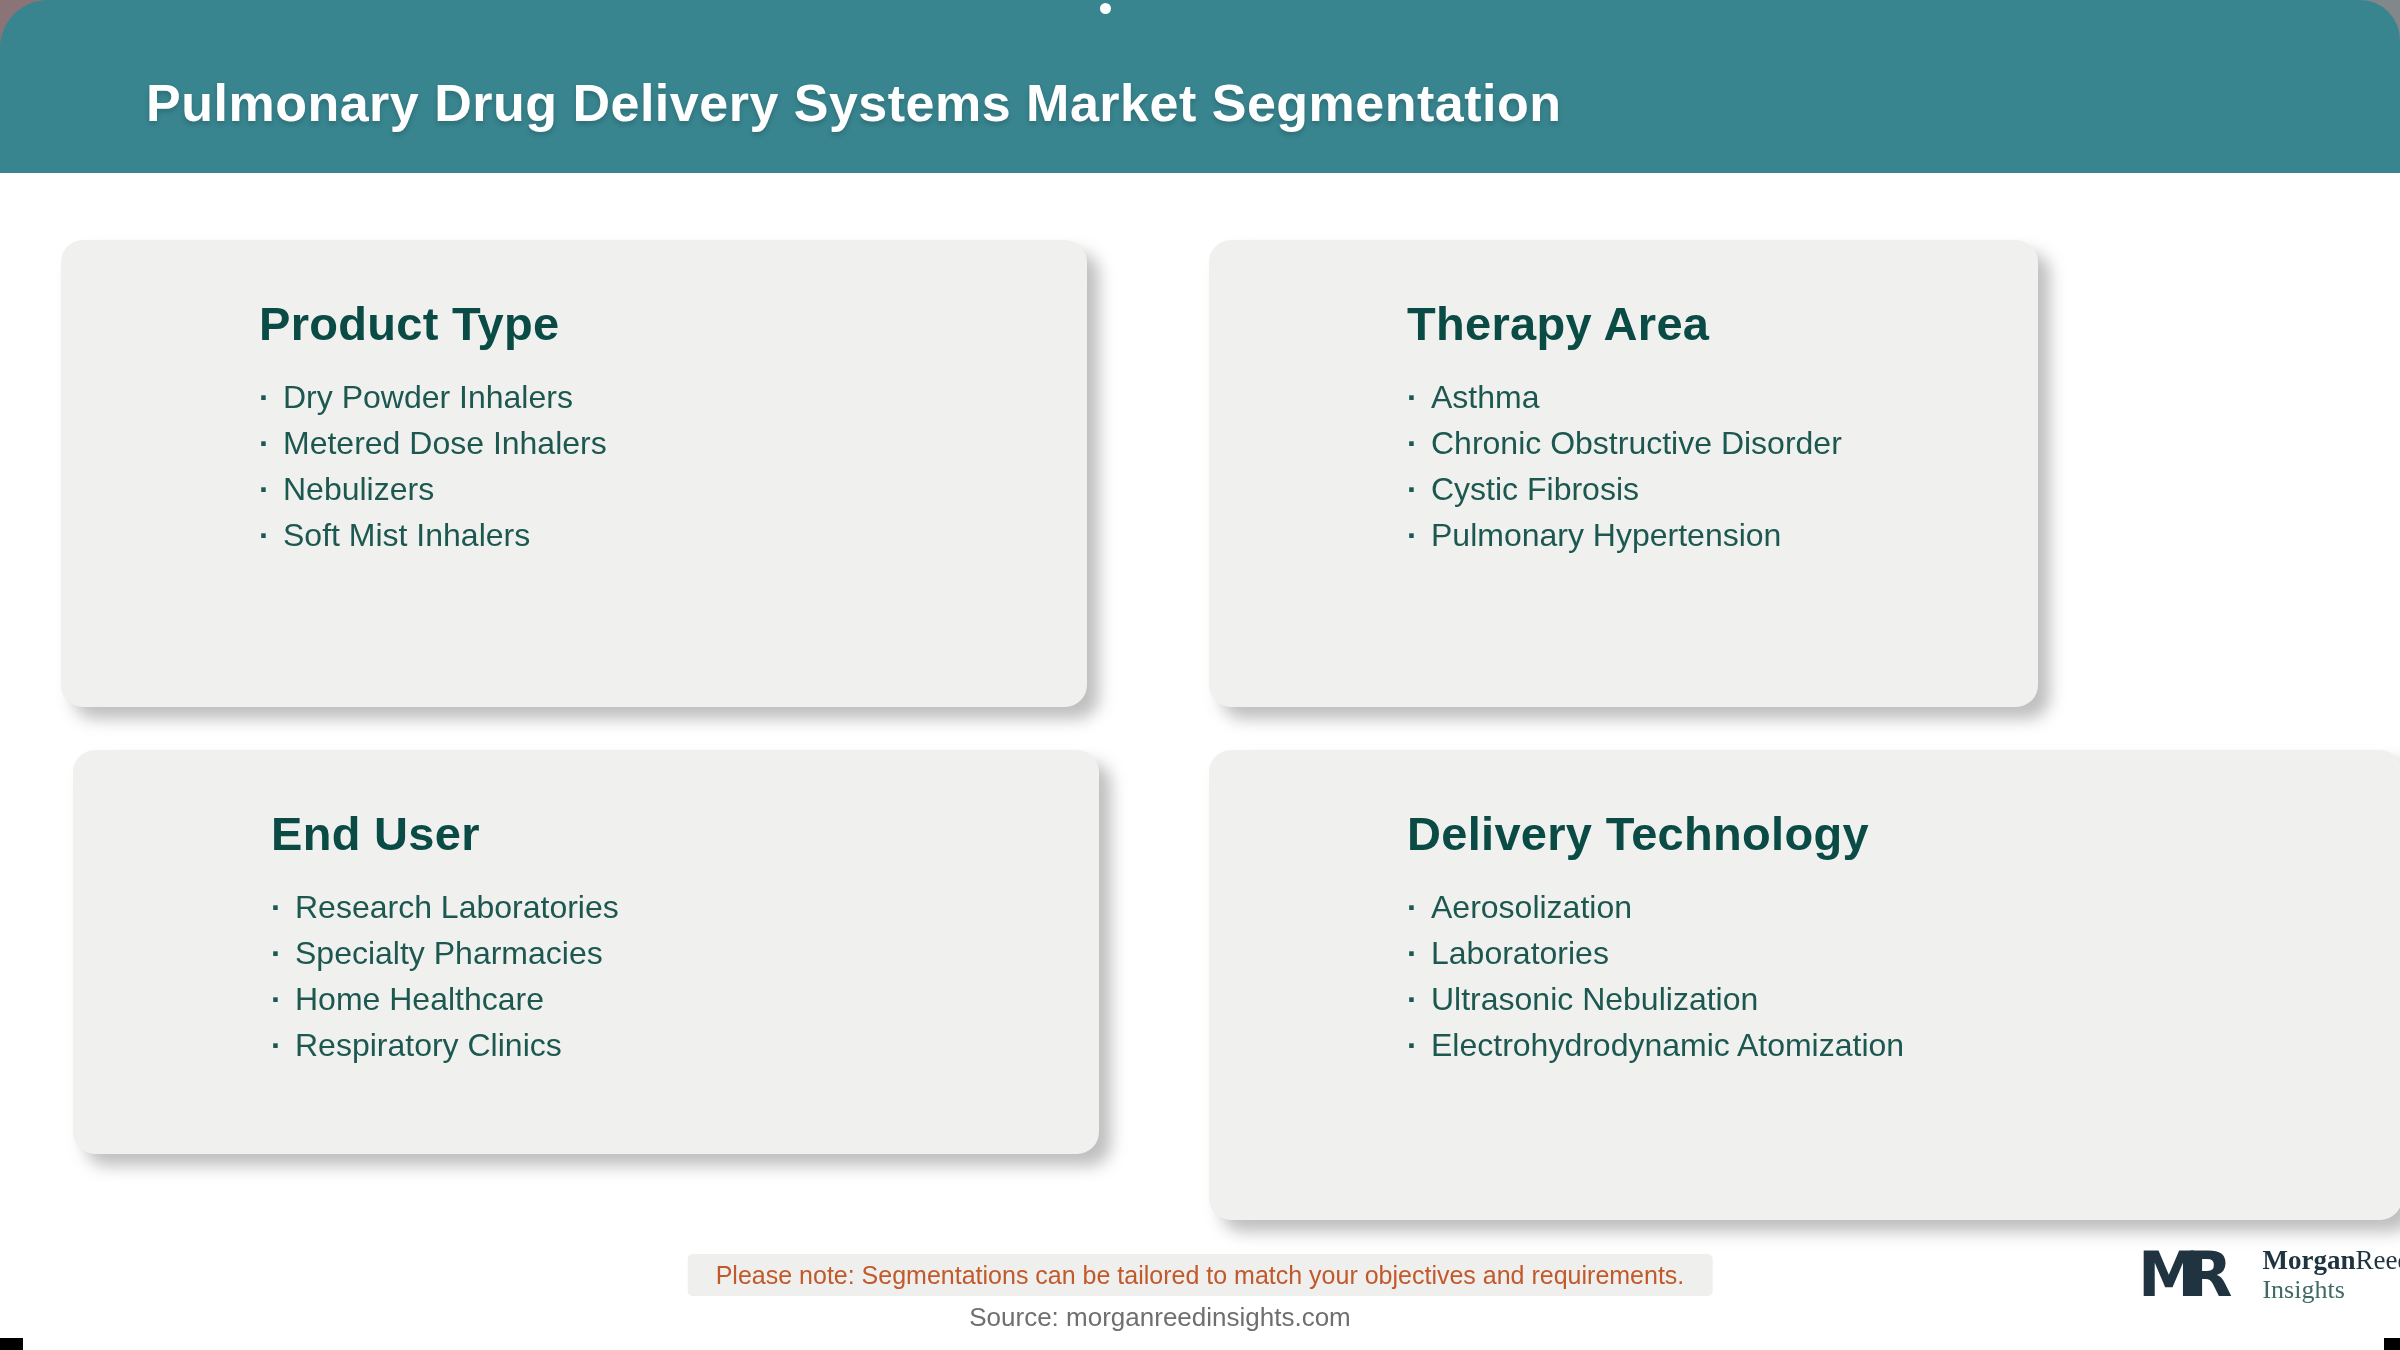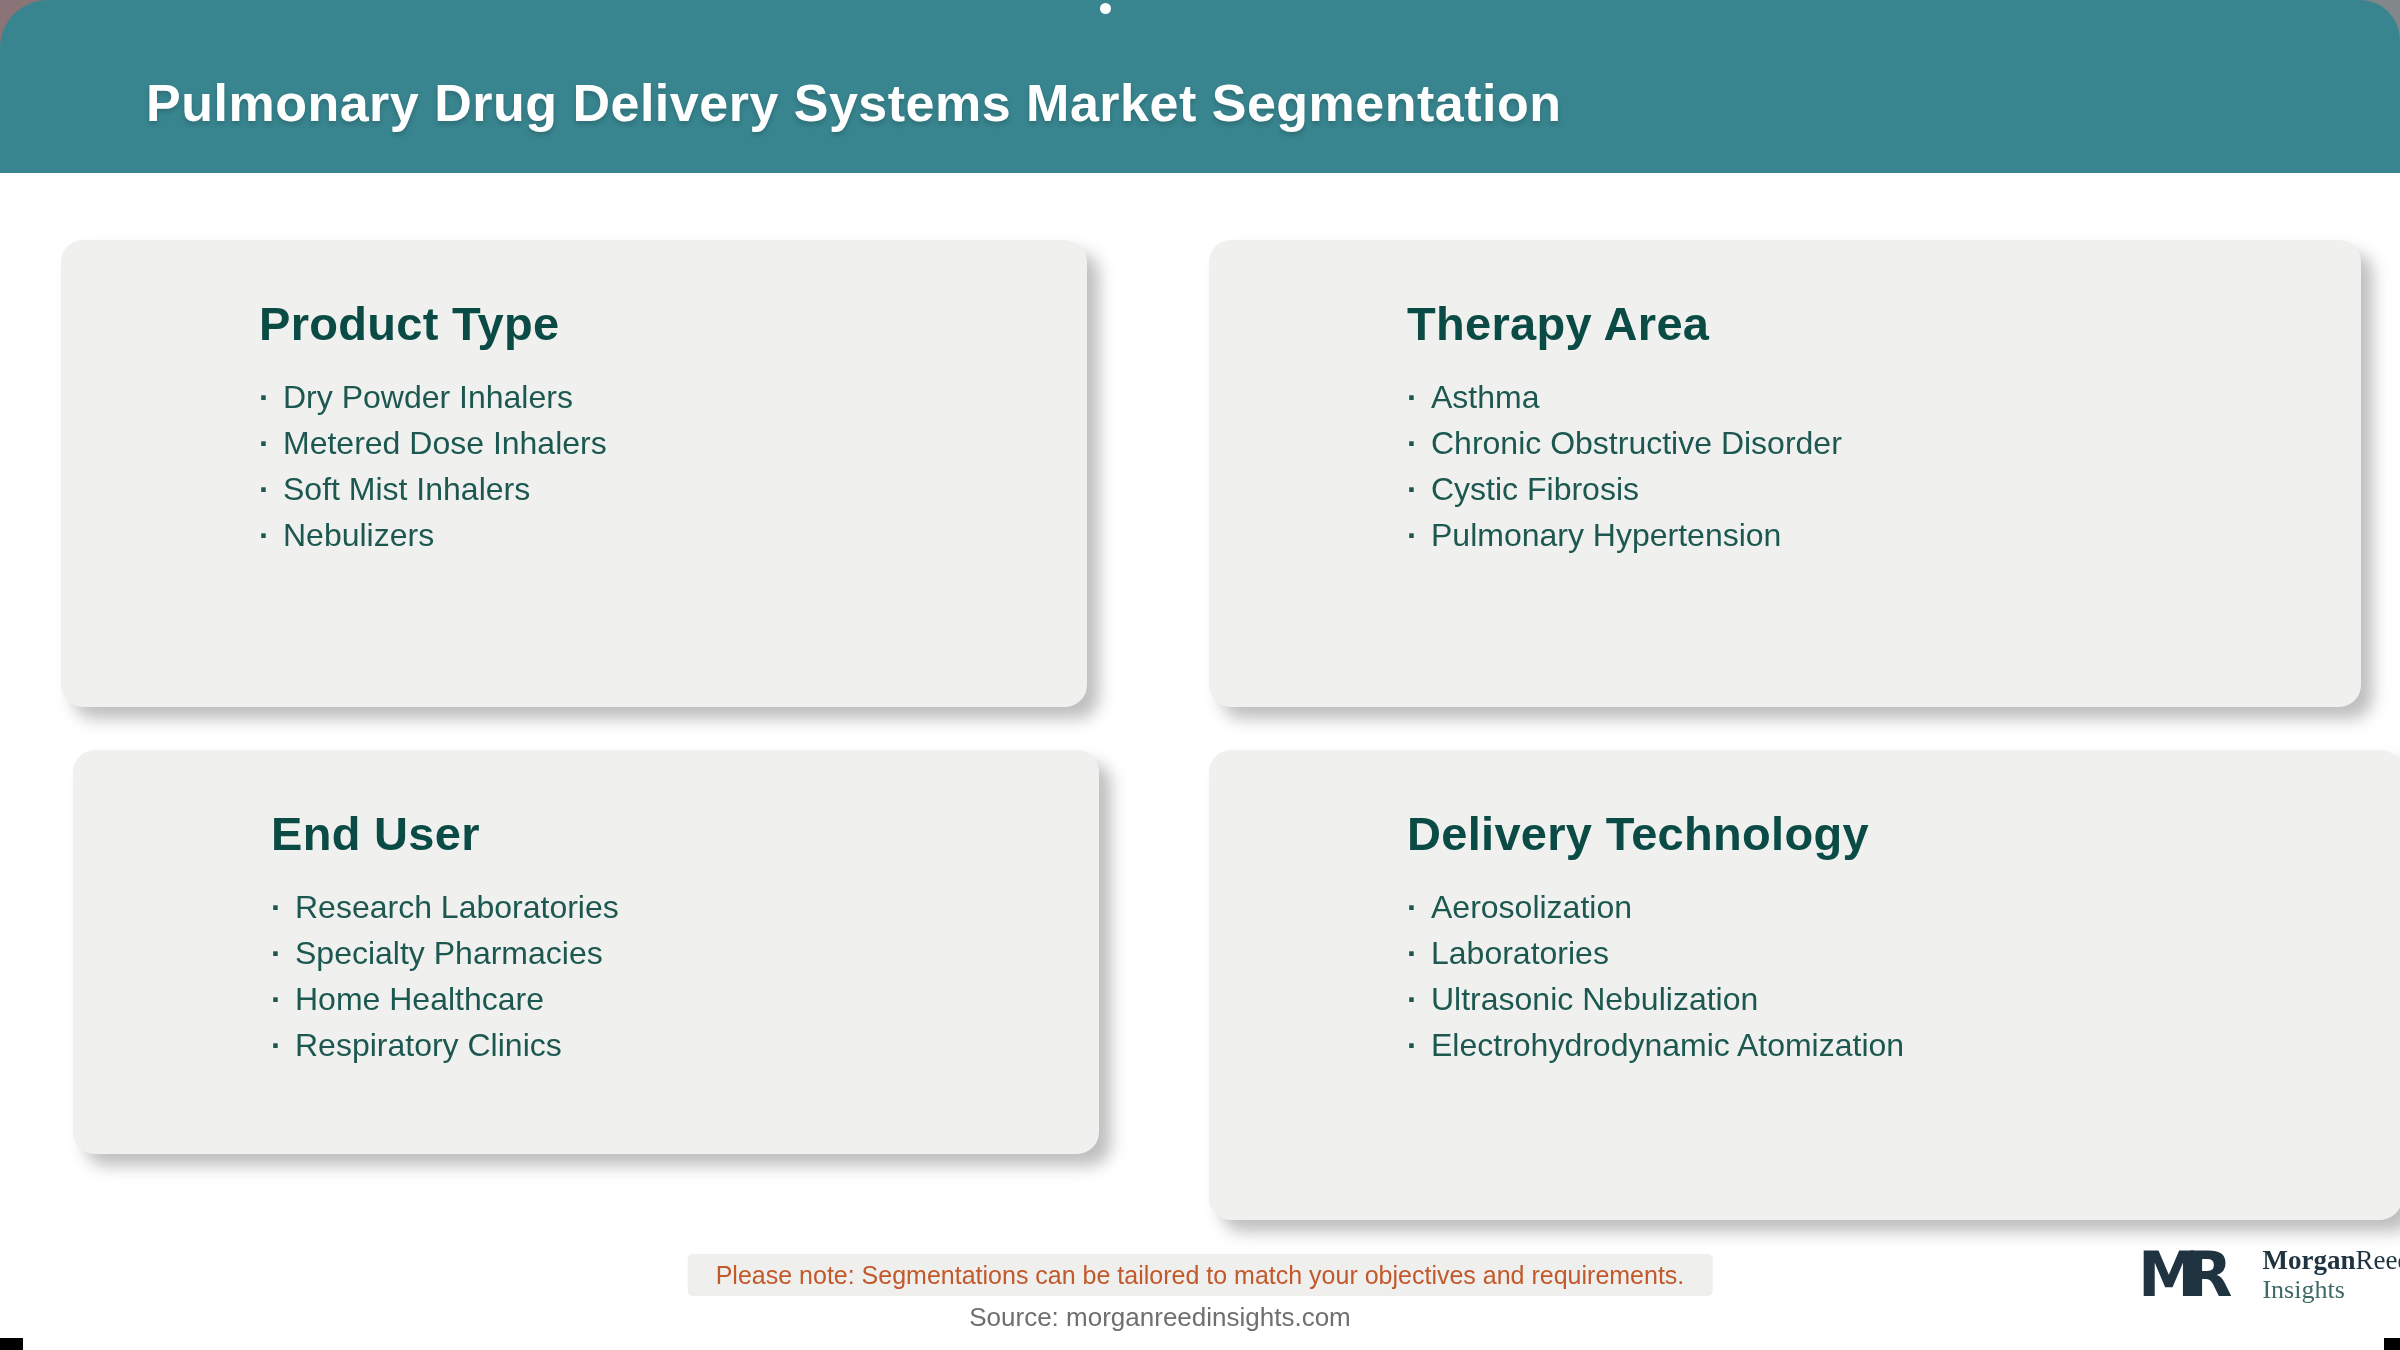--- a/index.html
+++ b/index.html
@@ -28,21 +28,21 @@
   }
   
   .card{
     position:absolute;box-sizing:border-box;
     background:var(--card-bg,#f0f0ef);
     border-radius:22px;
     box-shadow:12px 12px 16px rgba(95,95,95,.40);
     padding:56px 60px 0 198px;
   }
   .card.c1{left:61px;  top:240px; width:1026px; height:467px;}
-  .card.c2{left:1209px;top:240px; width:1152px; height:467px;}
+  .card.c2{left:1209px;top:240px; width:829px; height:467px;}
   .card.c3{left:73px;  top:750px; width:1026px; height:404px;}
   .card.c4{left:1209px;top:750px; width:1193px; height:470px;}
   .card h2{
     margin:0;font-size:47px;font-weight:700;line-height:1.2;
     color:var(--heading-text,#0b4b45);letter-spacing:.3px;
   }
   .card ul{list-style:none;margin:22px 0 0 0;padding:0;}
   .card li{
     font-size:32px;line-height:46px;color:var(--item-text,#1c5850);
     display:flex;align-items:baseline;
@@ -100,25 +100,25 @@
       <li>
           <span class="bullet"></span>
           <span>Dry Powder Inhalers</span>
         </li>
       <li>
           <span class="bullet"></span>
           <span>Metered Dose Inhalers</span>
         </li>
       <li>
           <span class="bullet"></span>
+          <span>Nebulizers</span>
+        </li>
+      <li>
+          <span class="bullet"></span>
           <span>Soft Mist Inhalers</span>
-        </li>
-      <li>
-          <span class="bullet"></span>
-          <span>Nebulizers</span>
         </li>
     </ul>
   </section>
 
   <section class="card c2">
     <h2>Therapy Area</h2>
     <ul>
       <li>
           <span class="bullet"></span>
           <span>Asthma</span>

